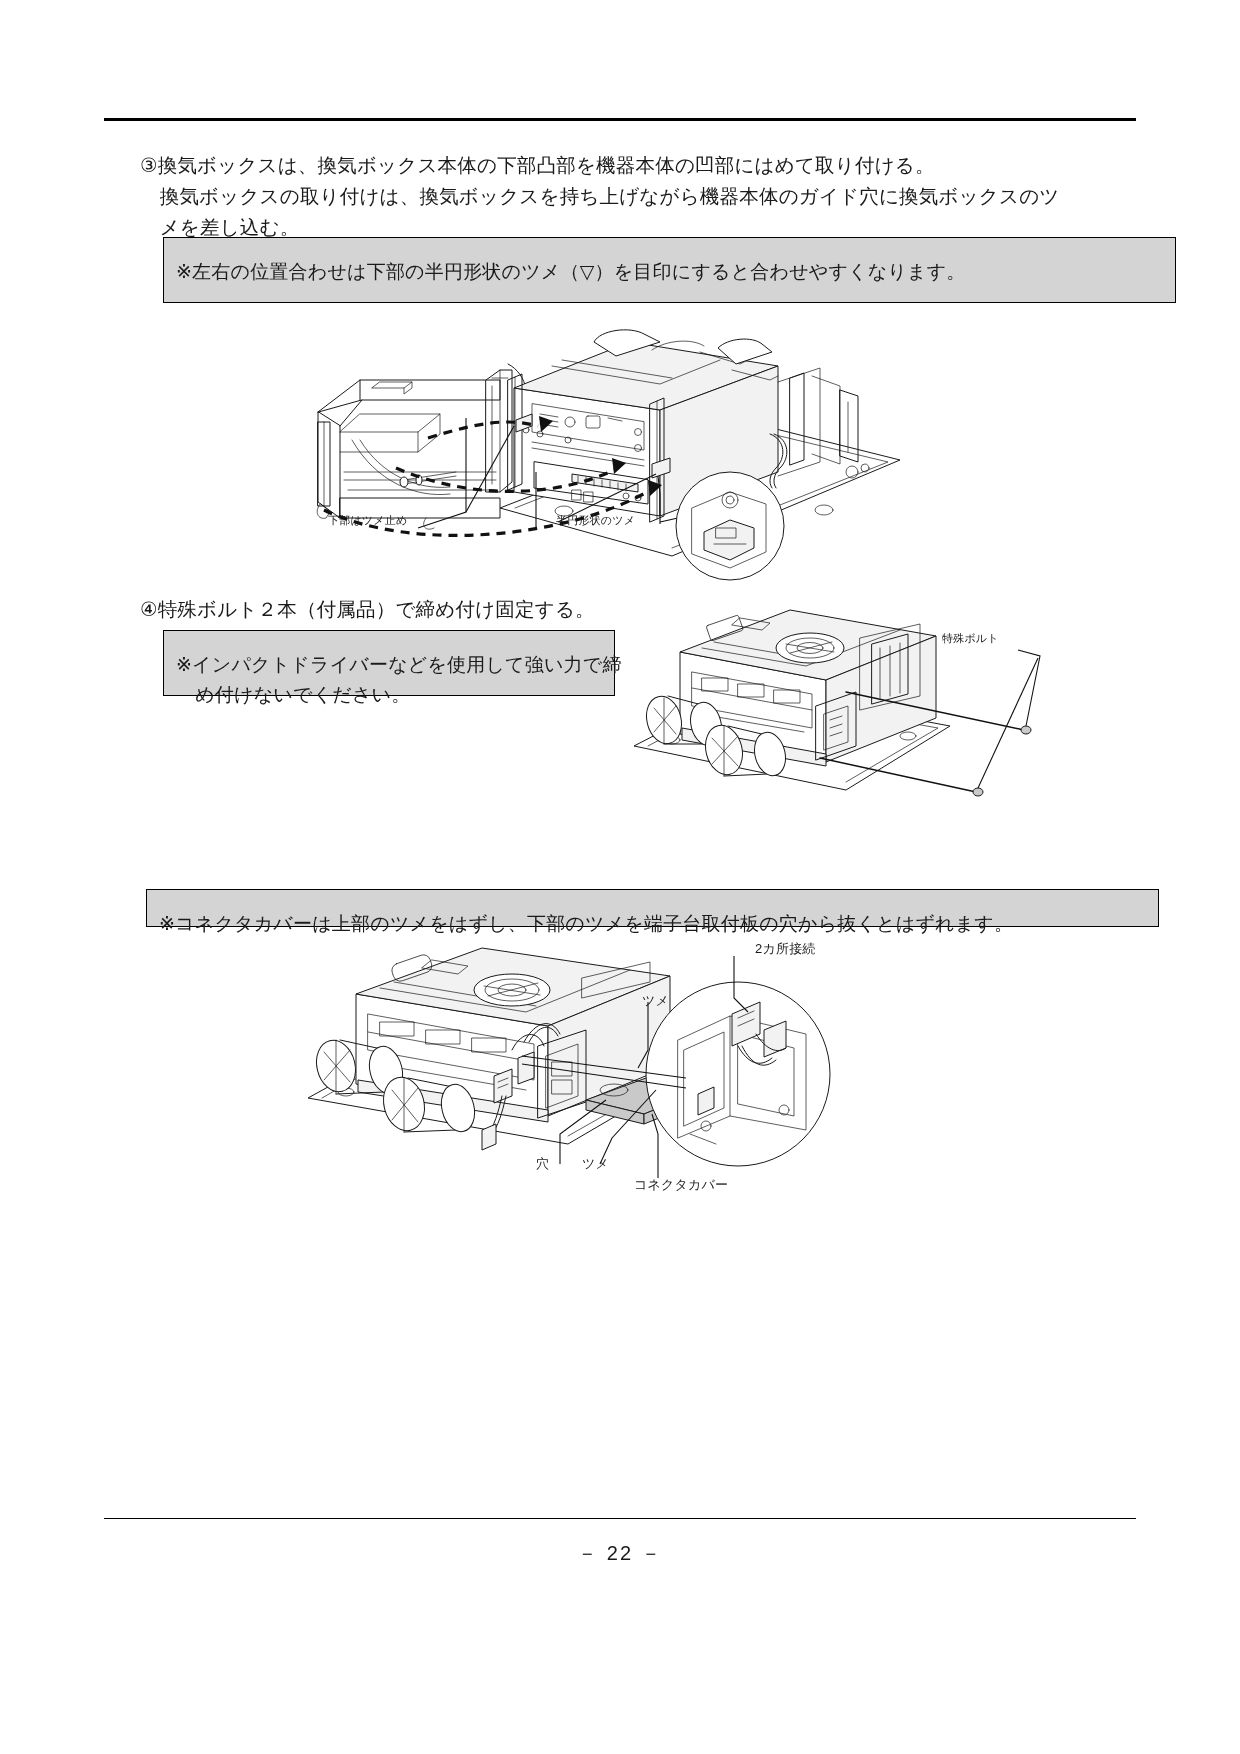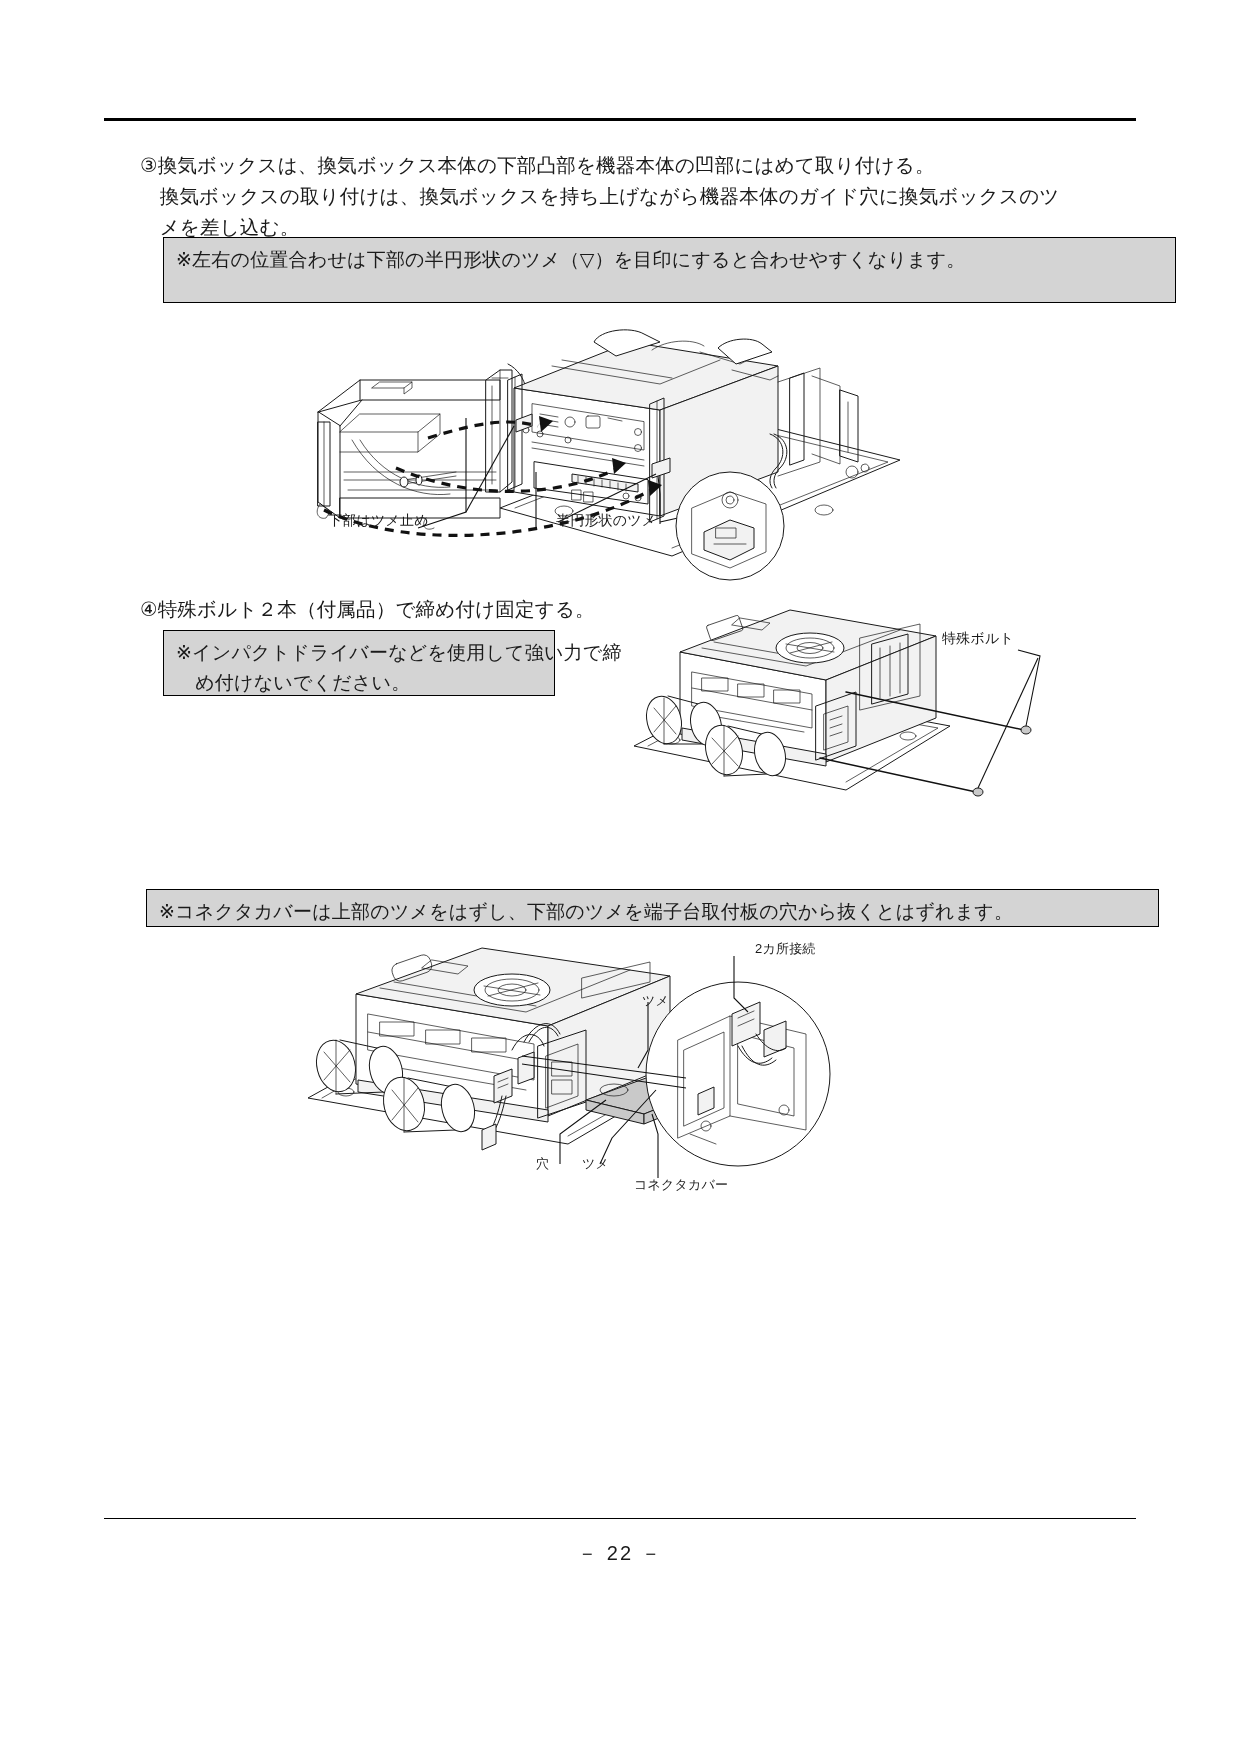--- a/index.html
+++ b/index.html
@@ -46,33 +46,33 @@
     line-height: 31px;
     letter-spacing: 0.2px;
     white-space: pre-wrap;
   }
 
   .note-box {
     position: absolute;
     background: #d4d4d4;
     border: 1.6px solid #000;
     box-sizing: border-box;
-    padding: 7px 12px 8px 12px;
+    padding: 19px 12px 8px 12px;
   }
   .note-line {
     font-size: 19px;
     line-height: 30px;
     letter-spacing: 0.2px;
     white-space: nowrap;
   }
 
   
   .fig-label {
     position: absolute;
-    font-size: 14px;
+    font-size: 11px;
     line-height: 17px;
     letter-spacing: 0.2px;
     white-space: nowrap;
   }
   .fig-label.sm {
     font-size: 13px;
   }
 
   
   .page-no {
@@ -306,21 +306,21 @@
       </g>
     </svg>
   </div>
 
   <div class="fig-label" style="left:328px; top:512px;">下部はツメ止め</div>
 
   <div class="fig-label" style="left:556px; top:512px;">半円形状のツメ</div>
 
   <div class="para" style="left:140px; top:594px; width:660px;">④特殊ボルト２本（付属品）で締め付け固定する。</div>
 
-  <div class="note-box" style="left:163px; top:630px; width:392px; height:66px;">
+  <div class="note-box" style="left:163px; top:630px; width:452px; height:66px;">
     <div class="note-line">※インパクトドライバーなどを使用して強い力で締</div>
     <div class="note-line">　め付けないでください。</div>
   </div>
 
   <div class="figure" style="left:620px; top:596px;">
     <svg width="440" height="220" viewBox="0 0 440 220" xmlns="http://www.w3.org/2000/svg">
 
       <path class="fill-w" d="M14 150 L126 92 L330 130 L226 194 Z"></path>
       <path class="ln-t" d="M28 150 L126 98 L318 132 L226 186"></path>
       <ellipse class="ln-t" cx="52" cy="144" rx="8" ry="4"></ellipse>

